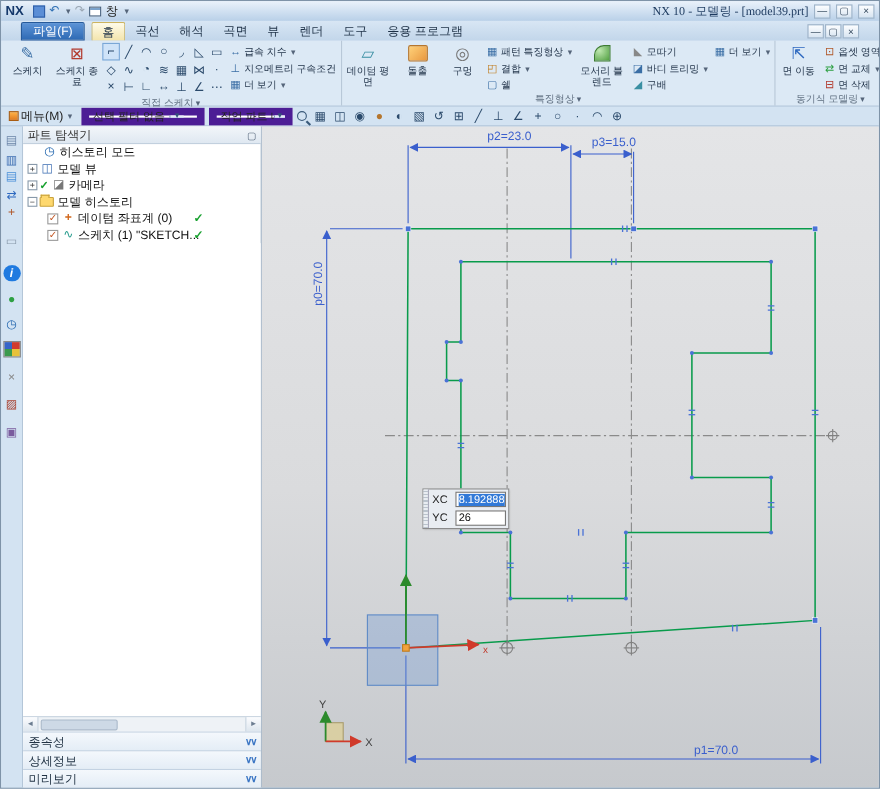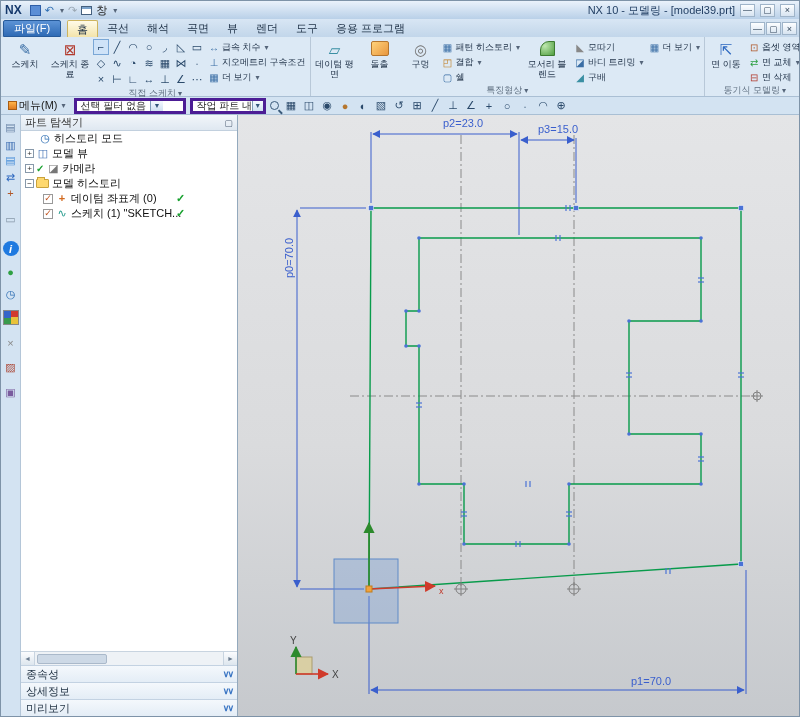--- a/index.html
+++ b/index.html
@@ -8,26 +8,26 @@
        font-family:"Liberation Sans",sans-serif;font-size:11px;color:#222;
        background:#d3e3f2;border:1px solid #7e93a8;}
   
   .titlebar{position:absolute;left:0;top:0;right:0;height:18px;display:flex;align-items:center;
       background:linear-gradient(#eaf2fb,#b9d0e8);padding:0 4px;gap:4px;}
   .nxlogo{font-weight:bold;color:#15386b;font-size:12px;margin-right:4px;}
   .ic-save{width:11px;height:11px;background:#5b8ed6;border:1px solid #2f5fa8;display:inline-block;}
   .qicon{color:#2f6fb3;font-size:11px;line-height:1;cursor:default;}
   .caret{font-size:8px;color:#55657a;margin-left:2px;}
   .ic-win{width:11px;height:9px;border:1px solid #45607e;background:#fff;box-shadow:inset 0 2px 0 #7ba3cc;display:inline-block;}
-  .tbtitle{margin-left:auto;font-size:11px;color:#1d3least;color:#1d3a5f;white-space:nowrap;}
+  .tbtitle{margin-left:auto;font-size:11px;color:#1d3least;color:#1d3a5f;white-space:nowrap;font-family:Liberation Serif, serif;}
   .wbtn{width:15px;height:13px;display:inline-flex;align-items:center;justify-content:center;
       font-size:9px;color:#33475c;border:1px solid #9fb4c9;background:linear-gradient(#fdfeff,#d7e4f1);margin-left:1px;}
   
   .tabrow{position:absolute;top:18px;left:0;right:0;height:18px;display:flex;align-items:flex-end;
-      background:linear-gradient(#d8e6f4,#c2d6ea);padding:0 2px;}
+      background:linear-gradient(#d8e6f4,#c2d6ea);padding:0 18px;}
   .filebtn{height:17px;padding:0 10px;display:flex;align-items:center;color:#fff;
       background:linear-gradient(#5c93d6,#2f6bb5);border:1px solid #265a9a;border-radius:2px 2px 0 0;margin-right:6px;cursor:default;}
   .tab{height:17px;padding:0 9px;display:flex;align-items:center;color:#1c2f45;cursor:default;}
   .tab.active{background:linear-gradient(#fffbe8,#f3e4ab);border:1px solid #cdb45e;border-bottom:none;border-radius:2px 2px 0 0;}
   .docbtns{margin-left:auto;display:flex;margin-bottom:2px;}
   
   .ribbon{position:absolute;top:36px;left:0;right:0;height:60px;background:#dce9f5;
       border-bottom:1px solid #aabfd4;display:flex;}
   .rgroup{display:flex;flex-direction:column;border-right:1px solid #b8c8d8;padding:1px 2px 0 2px;}
   .rcontent{display:flex;flex:1;align-items:stretch;gap:1px;}
@@ -43,21 +43,21 @@
   .scol{display:flex;flex-direction:column;justify-content:flex-start;gap:1px;padding-top:2px;}
   .sitem{display:flex;align-items:center;gap:2px;font-size:9px;color:#22344a;height:14px;padding:0 2px;cursor:default;white-space:nowrap;}
   .sic{font-size:10px;color:#3a6ea5;width:12px;text-align:center;}
   .ic-extrude{width:18px;height:15px;background:linear-gradient(135deg,#ffd27a,#e8973f);border:1px solid #b5762e;border-radius:2px;display:inline-block;}
   .ic-blend{width:15px;height:15px;background:radial-gradient(circle at 30% 30%,#bfe8b0,#4f9e3f);border-radius:60% 0 0 0;border:1px solid #3d7c31;display:inline-block;}
   
   .toolbar2{position:absolute;top:96px;left:0;right:0;height:18px;background:#d3e3f2;
       border-bottom:1px solid #a9bfd4;display:flex;align-items:center;padding:0 3px;gap:4px;}
   .menubtn{display:flex;align-items:center;gap:2px;padding:0 4px;height:16px;cursor:default;}
   .menu-ic{width:9px;height:9px;background:linear-gradient(#ffb347,#e07b20);border:1px solid #a85c12;display:inline-block;}
-  .combo{display:flex;align-items:center;height:16px;background:#fff;border:3px solid #4c1d95;cursor:default;}
+  .combo{display:flex;align-items:center;height:16px;background:#fff;border:7px solid #4c1d95;cursor:default;}
   .combo .cval{padding:0 4px;font-size:10px;color:#222;white-space:nowrap;overflow:hidden;}
   .combo .cbtn{width:13px;height:100%;display:flex;align-items:center;justify-content:center;
       background:linear-gradient(#f4f9ff,#cfe0f1);border-left:1px solid #7f9db9;font-size:7px;color:#33557a;}
   .combo.w1{width:112px;}.combo.w2{width:76px;}
   .mag{width:9px;height:9px;border:1.5px solid #3a5a7a;border-radius:50%;position:relative;display:inline-block;}
   .mag::after{content:"";position:absolute;width:5px;height:1.5px;background:#3a5a7a;transform:rotate(45deg);left:7px;top:9px;}
   .tbicons{display:flex;align-items:center;gap:1px;}
   .tbicons .cell{width:17px;height:16px;}
   
   .leftstrip{position:absolute;left:0;top:114px;bottom:0;width:20px;background:#d3e3f2;
@@ -215,21 +215,21 @@
           <span class="bicon"><span class="ic-extrude"></span></span>
           <span class="blabel">돌출</span>
         </div>
         <div class="bigbtn" style="width:36px">
           <span class="bicon" style="color:#777">◎</span>
           <span class="blabel">구멍</span>
         </div>
         <div class="scol">
           <div class="sitem">
             <span class="sic">▦</span>
-            <span>패턴 히스토리</span>
+            <span>패턴 특징형상</span>
             <span class="caret">▾</span>
           </div>
           <div class="sitem">
             <span class="sic" style="color:#c07c1f">◰</span>
             <span>결합</span>
             <span class="caret">▾</span>
           </div>
           <div class="sitem">
             <span class="sic">▢</span>
             <span>쉘</span>
@@ -534,15 +534,28 @@
         <line x1="58" y1="559" x2="58" y2="532" stroke="#2c8a2c" stroke-width="1.6" marker-end="url(#ag)"></line>
         <line x1="58" y1="559" x2="90" y2="559" stroke="#d03a2a" stroke-width="1.6" marker-end="url(#ar)"></line>
         <text x="205" y="12" fill="#3a5fcd" font-size="11" font-family="Liberation Sans, sans-serif">p2=23.0</text>
         <text x="300" y="18" fill="#3a5fcd" font-size="11" font-family="Liberation Sans, sans-serif">p3=15.0</text>
         <text x="55" y="163" fill="#3a5fcd" font-size="11" font-family="Liberation Sans, sans-serif" transform="rotate(-90 55 163)">p0=70.0</text>
         <text x="393" y="570" fill="#3a5fcd" font-size="11" font-family="Liberation Sans, sans-serif">p1=70.0</text>
         <text x="201" y="479" fill="#c0392b" font-size="9" font-family="Liberation Sans, sans-serif">x</text>
         <text x="52" y="529" fill="#444" font-size="10" font-family="Liberation Sans, sans-serif">Y</text>
         <text x="94" y="563" fill="#444" font-size="10" font-family="Liberation Sans, sans-serif">X</text>
       </svg>
+    <div class="xcyc">
+      <div class="xcyc-handle"></div>
+      <div class="xcyc-grid">
+        <span class="xcyc-label">XC</span>
+        <span class="xcyc-field sel">
+            <span>8.192888</span>
+          </span>
+        <span class="xcyc-label">YC</span>
+        <span class="xcyc-field">
+            <span>26</span>
+          </span>
+      </div>
+    </div>
   </div>
 
 </div>
 
 </body></html>

